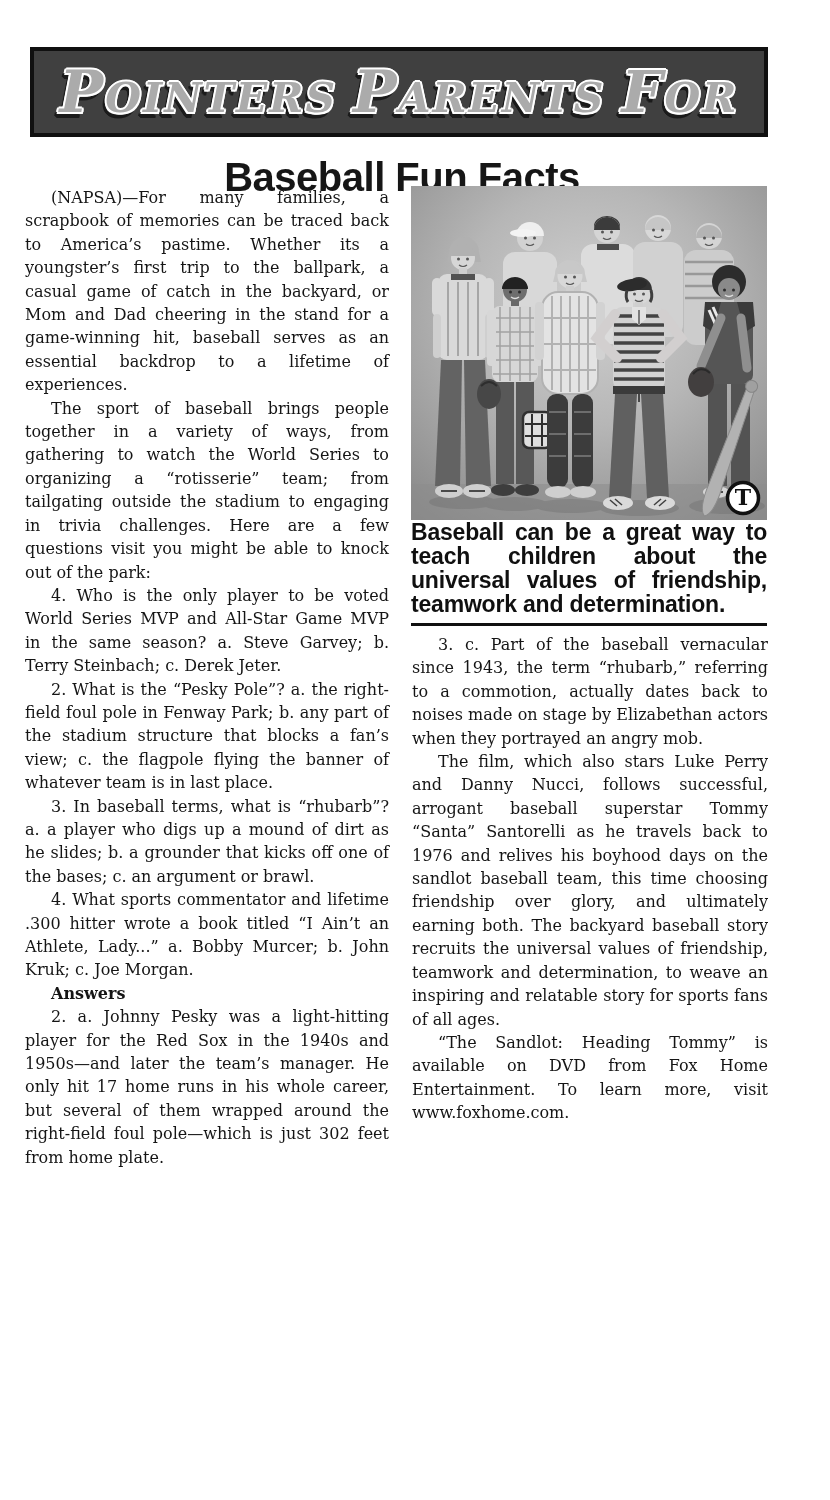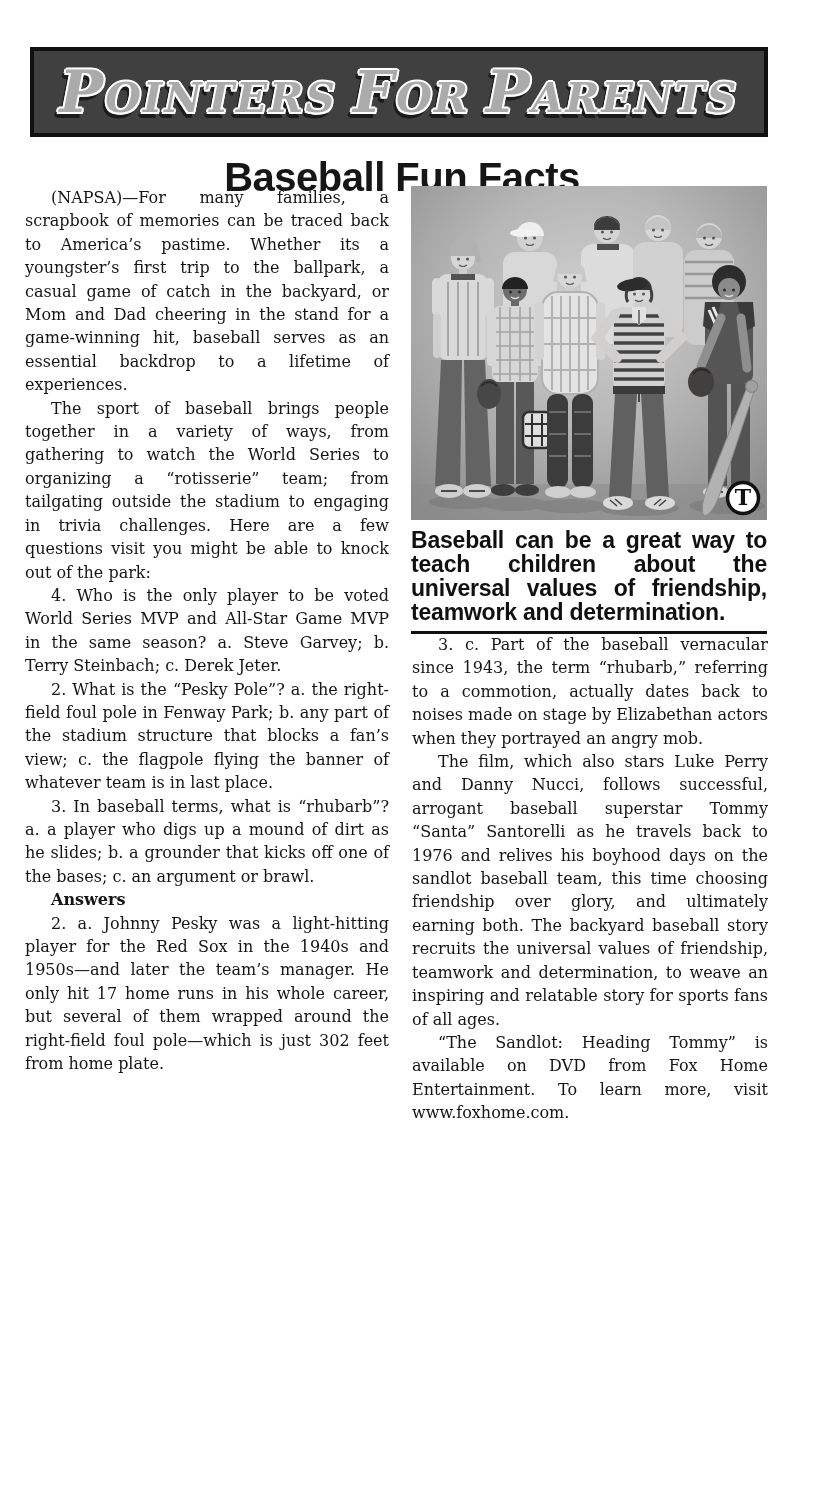--- a/index.html
+++ b/index.html
@@ -42,46 +42,47 @@
   .col-right { left:412px; top:633px; width:356px; }
   .col p { margin:0; text-indent:26px; hyphens:auto; }
   .answers-head {
     text-align:left; font-weight:700; text-indent:0; margin:0;
   }
 
   
   .photo-figure { position:absolute; left:411px; top:186px; width:356px; }
   .photo-figure svg { display:block; }
   .photo-caption {
-    margin-top:8px;
+    margin-top:0;
     font-family:"Liberation Sans", sans-serif; font-weight:700;
     font-size:23px; line-height:24px; letter-spacing:-0.2px;
     text-align:justify; color:#101010; hyphens:auto;
   }
   .caption-rule { height:3px; background:#101010; margin-top:7px; }
 </style>
 </head>
 <body>
 
 <div class="page">
 
   <div class="masthead">
     <span class="mast-word"><span class="mast-initial">P</span><span class="mast-rest">OINTERS</span></span>
+    <span class="mast-word"><span class="mast-initial">P</span><span class="mast-rest">ARENTS</span></span>
     <span class="mast-word"><span class="mast-initial">F</span><span class="mast-rest">OR</span></span>
-    <span class="mast-word"><span class="mast-initial">P</span><span class="mast-rest">ARENTS</span></span>
   </div>
 
   <h1 class="article-title">Baseball Fun Facts</h1>
 
   <div class="col col-left">
     <p>(NAPSA)—For many families, a scrapbook of memories can be traced back to America’s pastime. Whether its a youngster’s first trip to the ballpark, a casual game of catch in the backyard, or Mom and Dad cheering in the stand for a game-winning hit, baseball serves as an essential backdrop to a lifetime of experiences.</p>
     <p>The sport of baseball brings people together in a variety of ways, from gathering to watch the World Series to organizing a “rotisserie” team; from tailgating outside the stadium to engaging in trivia challenges. Here are a few questions visit you might be able to knock out of the park:</p>
     <p>4. Who is the only player to be voted World Series MVP and All-Star Game MVP in the same season? a. Steve Garvey; b. Terry Steinbach; c. Derek Jeter.</p>
     <p>2. What is the “Pesky Pole”? a. the right-field foul pole in Fenway Park; b. any part of the stadium structure that blocks a fan’s view; c. the flagpole flying the banner of whatever team is in last place.</p>
     <p>3. In baseball terms, what is “rhubarb”? a. a player who digs up a mound of dirt as he slides; b. a grounder that kicks off one of the bases; c. an argument or brawl.</p>
+    <p>4. What sports commentator and lifetime .300 hitter wrote a book titled “I Ain’t an Athlete, Lady...” a. Bobby Murcer; b. John Kruk; c. Joe Morgan.</p>
     <p class="answers-head">Answers</p>
     <p>2. a. Johnny Pesky was a light-hitting player for the Red Sox in the 1940s and 1950s—and later the team’s manager. He only hit 17 home runs in his whole career, but several of them wrapped around the right-field foul pole—which is just 302 feet from home plate.</p>
   </div>
 
   <figure class="photo-figure" style="margin:0">
     <svg width="356" height="334" viewBox="0 0 356 334" role="img" aria-label="Grayscale studio photo of nine boys in 1970s baseball outfits with gloves, bat and catcher gear">
       <defs>
         <radialGradient id="bgGrad" cx="50%" cy="36%" r="80%">
           <stop offset="0%" stop-color="#d0d0d0"></stop>
           <stop offset="45%" stop-color="#b6b6b6"></stop>

